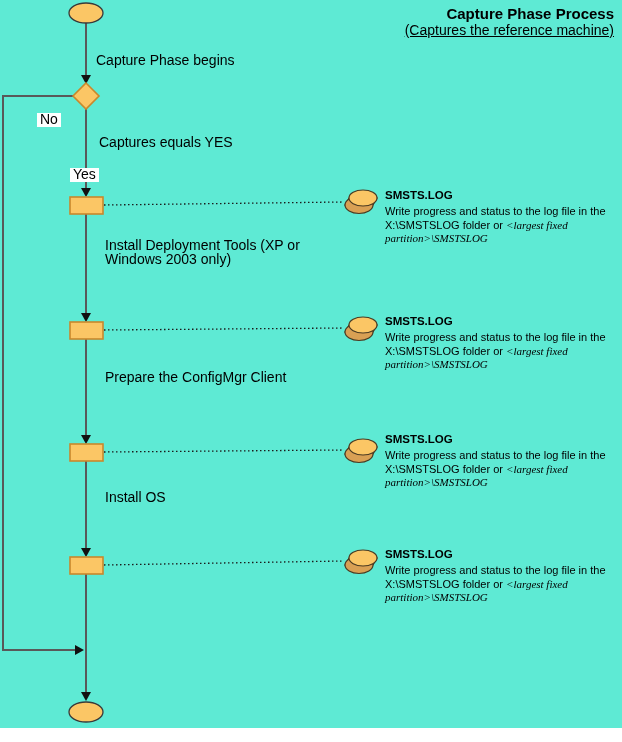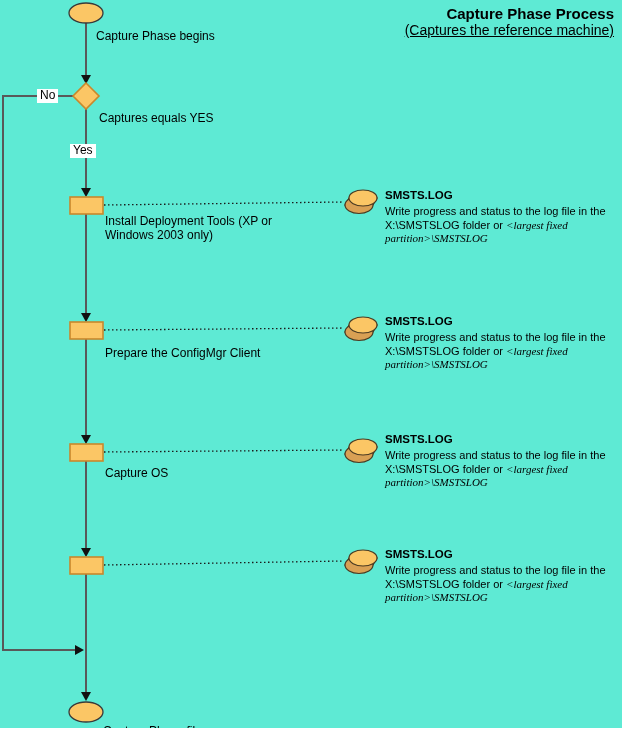--- a/index.html
+++ b/index.html
@@ -1,21 +1,21 @@
 <!DOCTYPE html>
 <html><head>
 <meta charset="utf-8">
 <style>
   html,body{margin:0;padding:0;background:#fff;}
   #canvas{
     position:relative;width:622px;height:728px;background:#5eead4;
     font-family:"Liberation Sans",sans-serif;color:#000;overflow:hidden;
   }
   #connectors{position:absolute;left:0;top:0;}
-  .lbl{position:absolute;font-size:12px;line-height:13.5px;white-space:nowrap;}
+  .lbl{position:absolute;font-size:14px;line-height:13.5px;white-space:nowrap;margin-top:24px;}
   .wrap{white-space:normal;}
   .wbg{background:#fff;padding:0 3px;}
   .titleblock{position:absolute;top:5px;right:8px;text-align:right;}
   .t1{font-size:15px;font-weight:bold;line-height:17px;}
   .t2{font-size:14px;line-height:16px;text-decoration:underline;}
   .callout{position:absolute;left:385px;width:236px;}
   .callout-title{font-size:11.5px;font-weight:bold;line-height:13px;margin-bottom:3px;}
   .callout-body{font-size:11px;line-height:13.5px;}
   .it{font-family:"Liberation Serif",serif;font-style:italic;font-size:11px;}
 </style>
@@ -89,21 +89,21 @@
     <div class="t2">(Captures the reference machine)</div>
   </div>
 
   <div class="lbl" style="left:96px;top:30px">Capture Phase begins</div>
   <div class="lbl wbg" style="left:37px;top:89px">No</div>
   <div class="lbl" style="left:99px;top:112px">Captures equals YES</div>
   <div class="lbl wbg" style="left:70px;top:144px">Yes</div>
 
   <div class="lbl wrap" style="left:105px;top:215px;width:210px">Install Deployment Tools (XP or Windows 2003 only)</div>
   <div class="lbl" style="left:105px;top:347px">Prepare the ConfigMgr Client</div>
-  <div class="lbl" style="left:105px;top:467px">Capture OS</div>
+  <div class="lbl" style="left:105px;top:467px">Install OS</div>
 
   <div class="lbl" style="left:103px;top:725px">Capture Phase file</div>
 
   <div class="callout" style="top:189px">
     <div class="callout-title">SMSTS.LOG</div>
     <div class="callout-body"><span>Write progress and status to the log file in the X:\SMSTSLOG folder or </span><span class="it">&lt;largest fixed partition&gt;\SMSTSLOG</span></div>
   </div>
   <div class="callout" style="top:315px">
     <div class="callout-title">SMSTS.LOG</div>
     <div class="callout-body"><span>Write progress and status to the log file in the X:\SMSTSLOG folder or </span><span class="it">&lt;largest fixed partition&gt;\SMSTSLOG</span></div>

